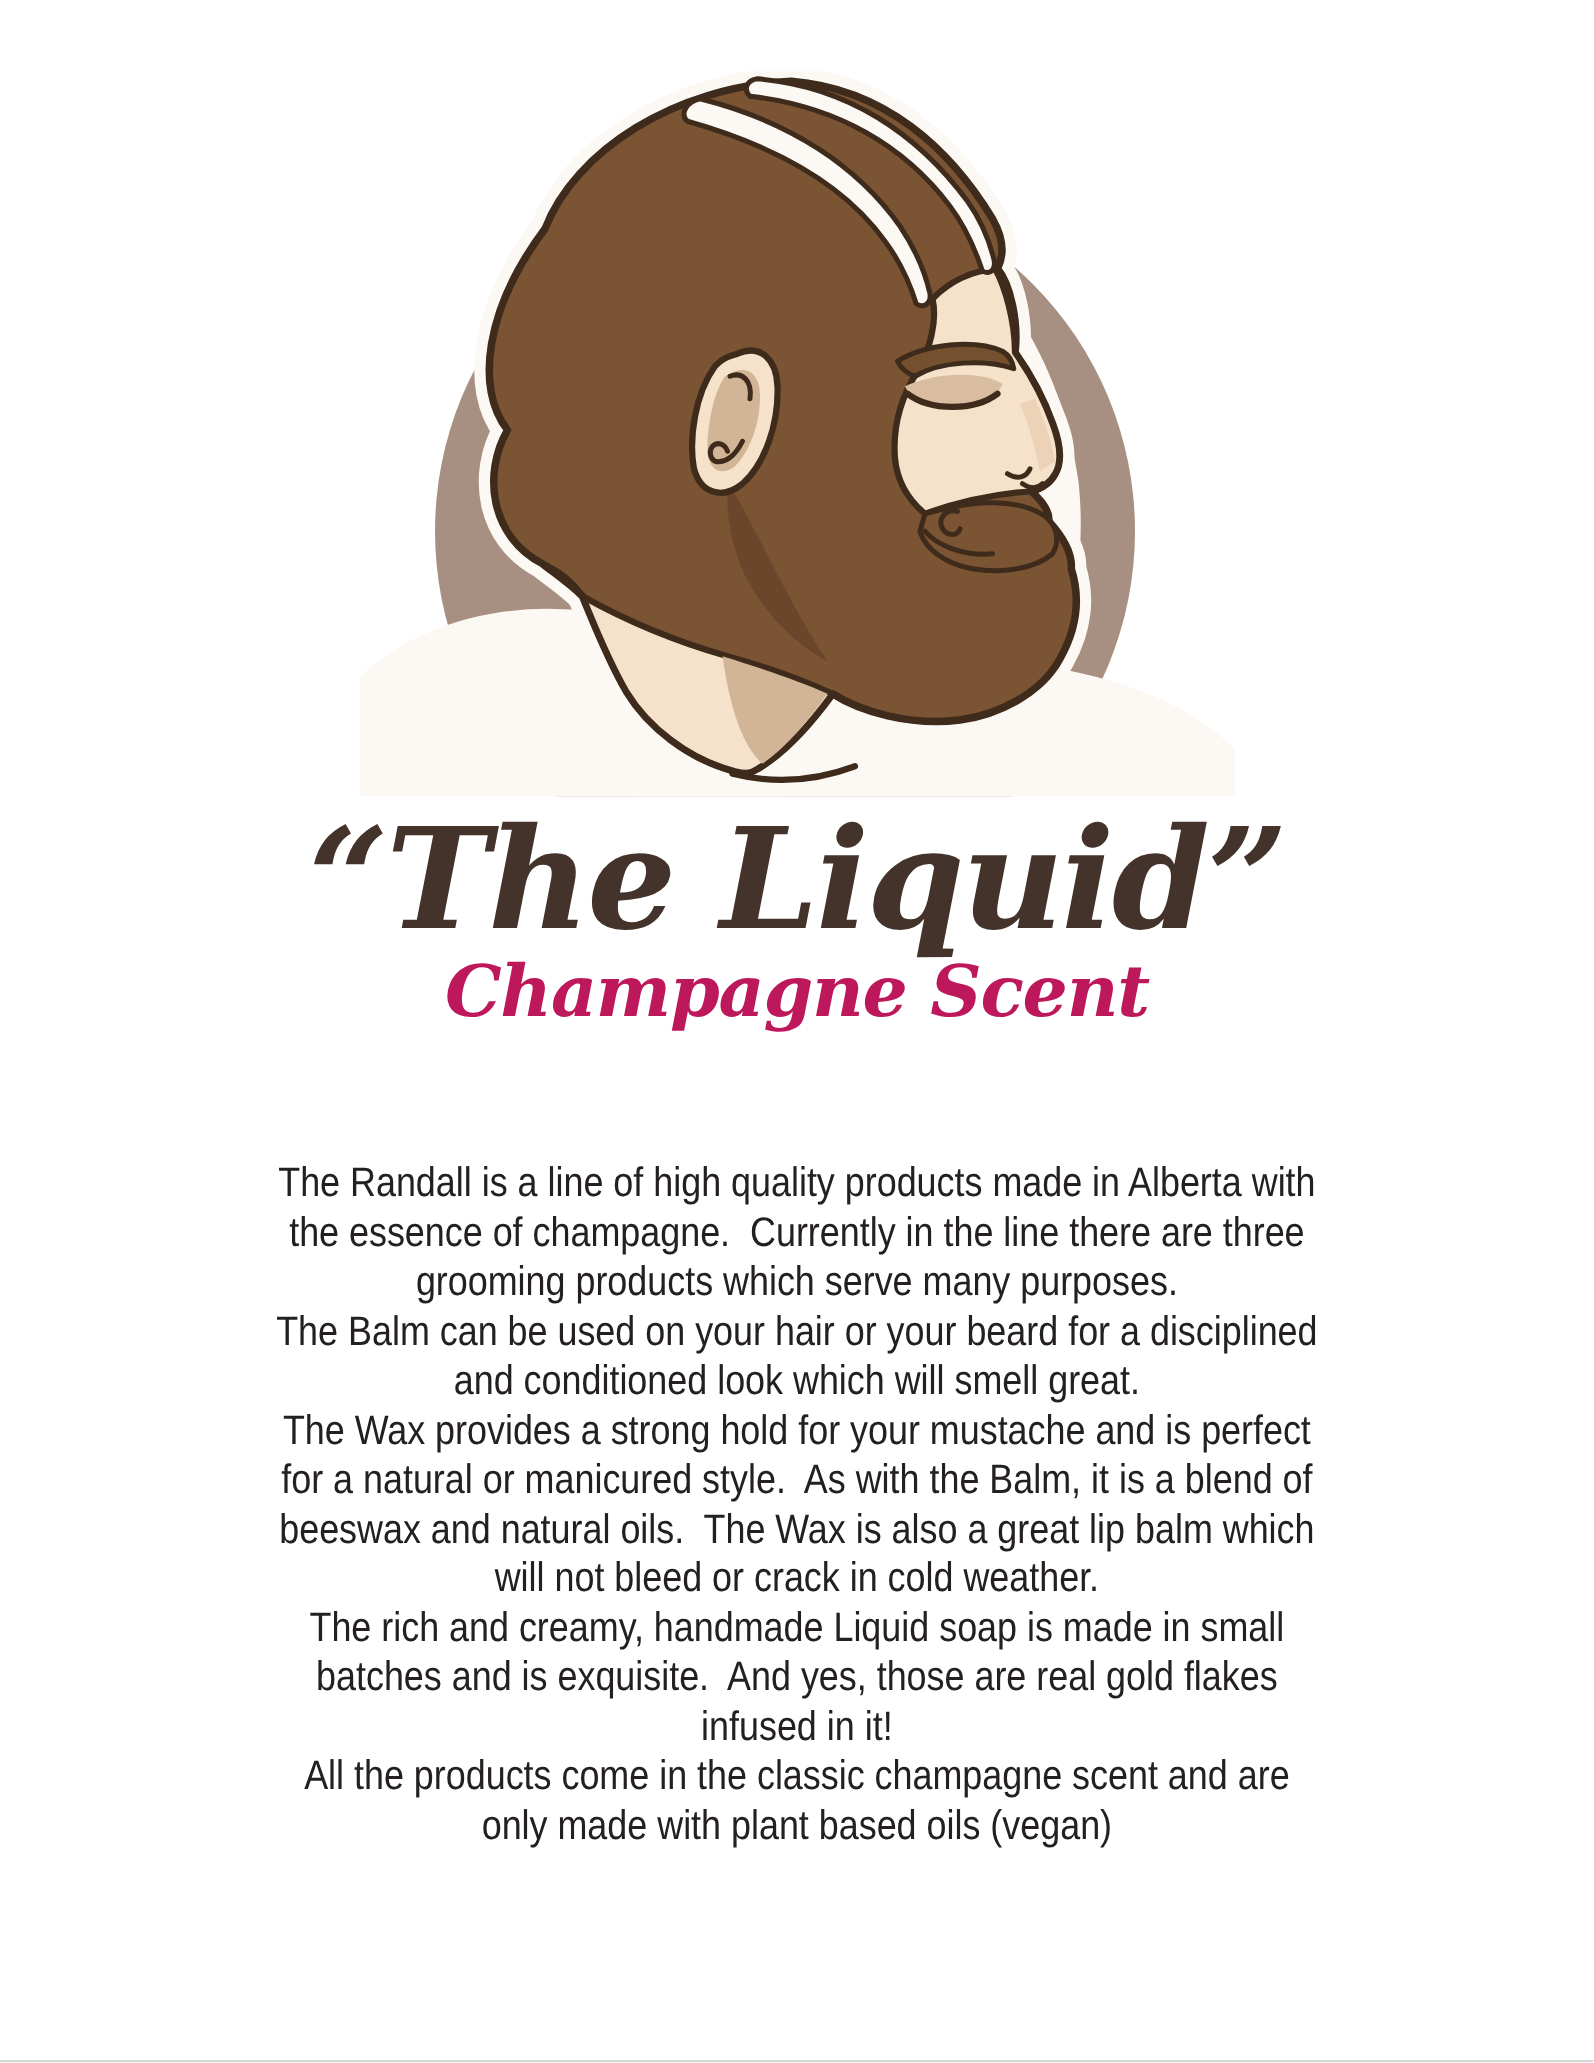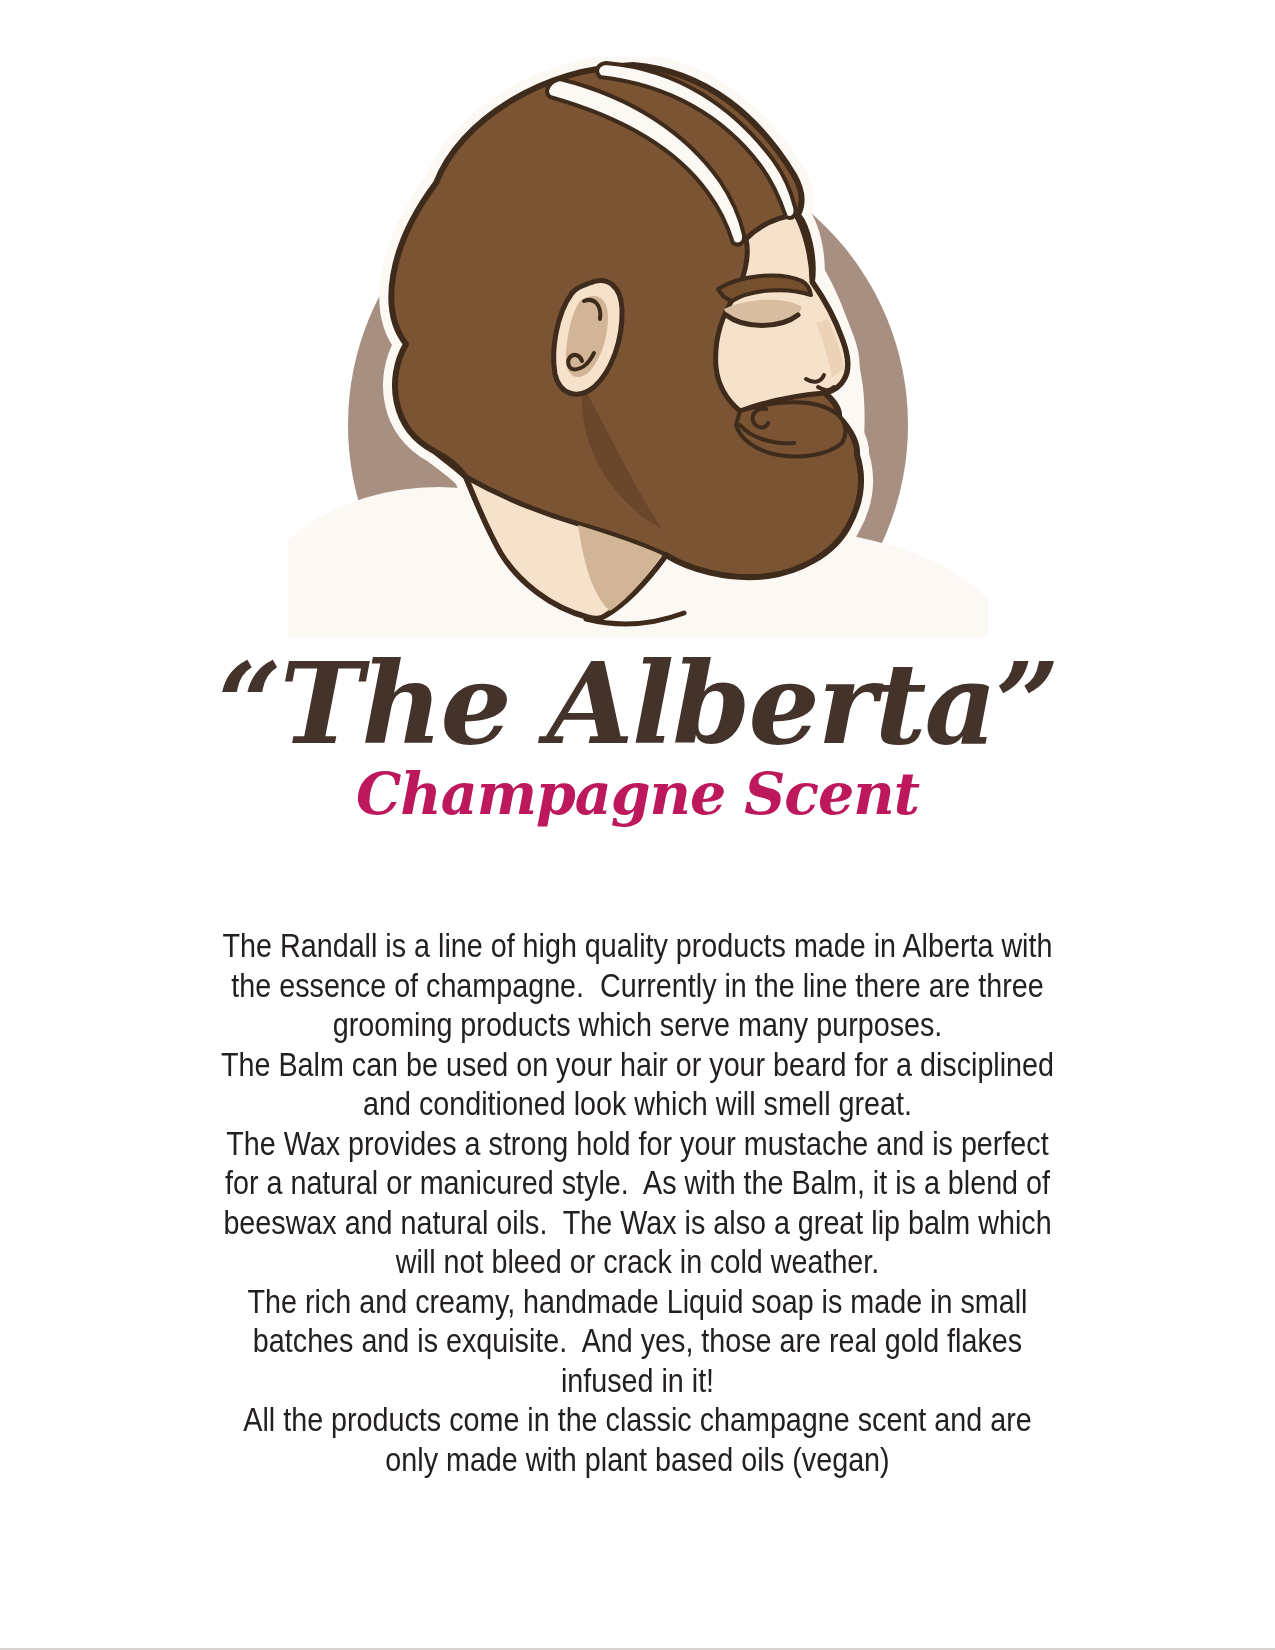--- a/index.html
+++ b/index.html
@@ -126,21 +126,21 @@
                C 509,158 505,163 498,160 C 492,142 484,124 472,108
                C 436,60 382,28 312,20 C 306,14 310,7 318,6 Z" fill="#fcf9f5" stroke="#3e2b1b" stroke-width="4" stroke-linejoin="round"></path>
       <path d="M 272,22 C 344,40 398,76 432,124 C 444,142 452,160 456,178
                C 457,186 451,190 445,186 C 440,170 432,152 420,136
                C 390,94 340,62 262,40 C 255,34 262,24 272,22 Z" fill="#fcf9f5" stroke="#3e2b1b" stroke-width="4" stroke-linejoin="round"></path>
 
       <path d="M 146,394 C 160,400 170,408 178,420" fill="none" stroke="#3e2b1b" stroke-width="5" stroke-linecap="round"></path>
     </svg>
   </div>
 
-  <h1 class="title">“The Alberta”</h1>
+  <h1 class="title">“The Liquid”</h1>
   <h2 class="subtitle">Champagne Scent</h2>
 
   <div class="body-text">
     <div class="body-line">The Randall is a line of high quality products made in Alberta with</div>
     <div class="body-line">the essence of champagne.  Currently in the line there are three</div>
     <div class="body-line">grooming products which serve many purposes.</div>
     <div class="body-line">The Balm can be used on your hair or your beard for a disciplined</div>
     <div class="body-line">and conditioned look which will smell great.</div>
     <div class="body-line">The Wax provides a strong hold for your mustache and is perfect</div>
     <div class="body-line">for a natural or manicured style.  As with the Balm, it is a blend of</div>

